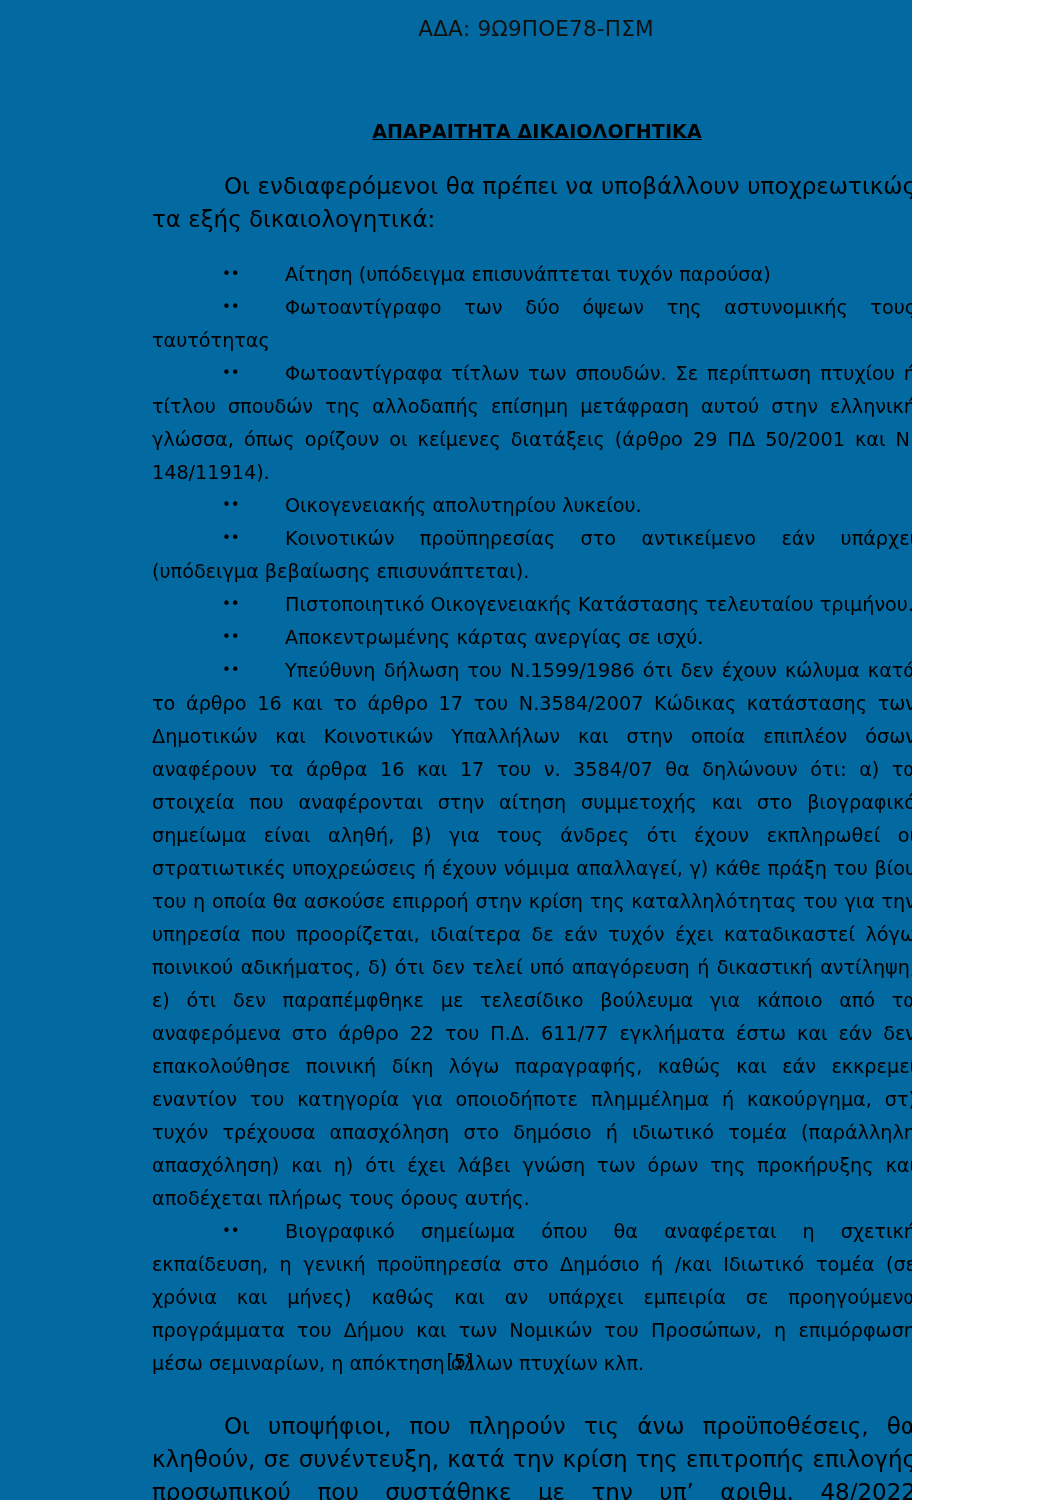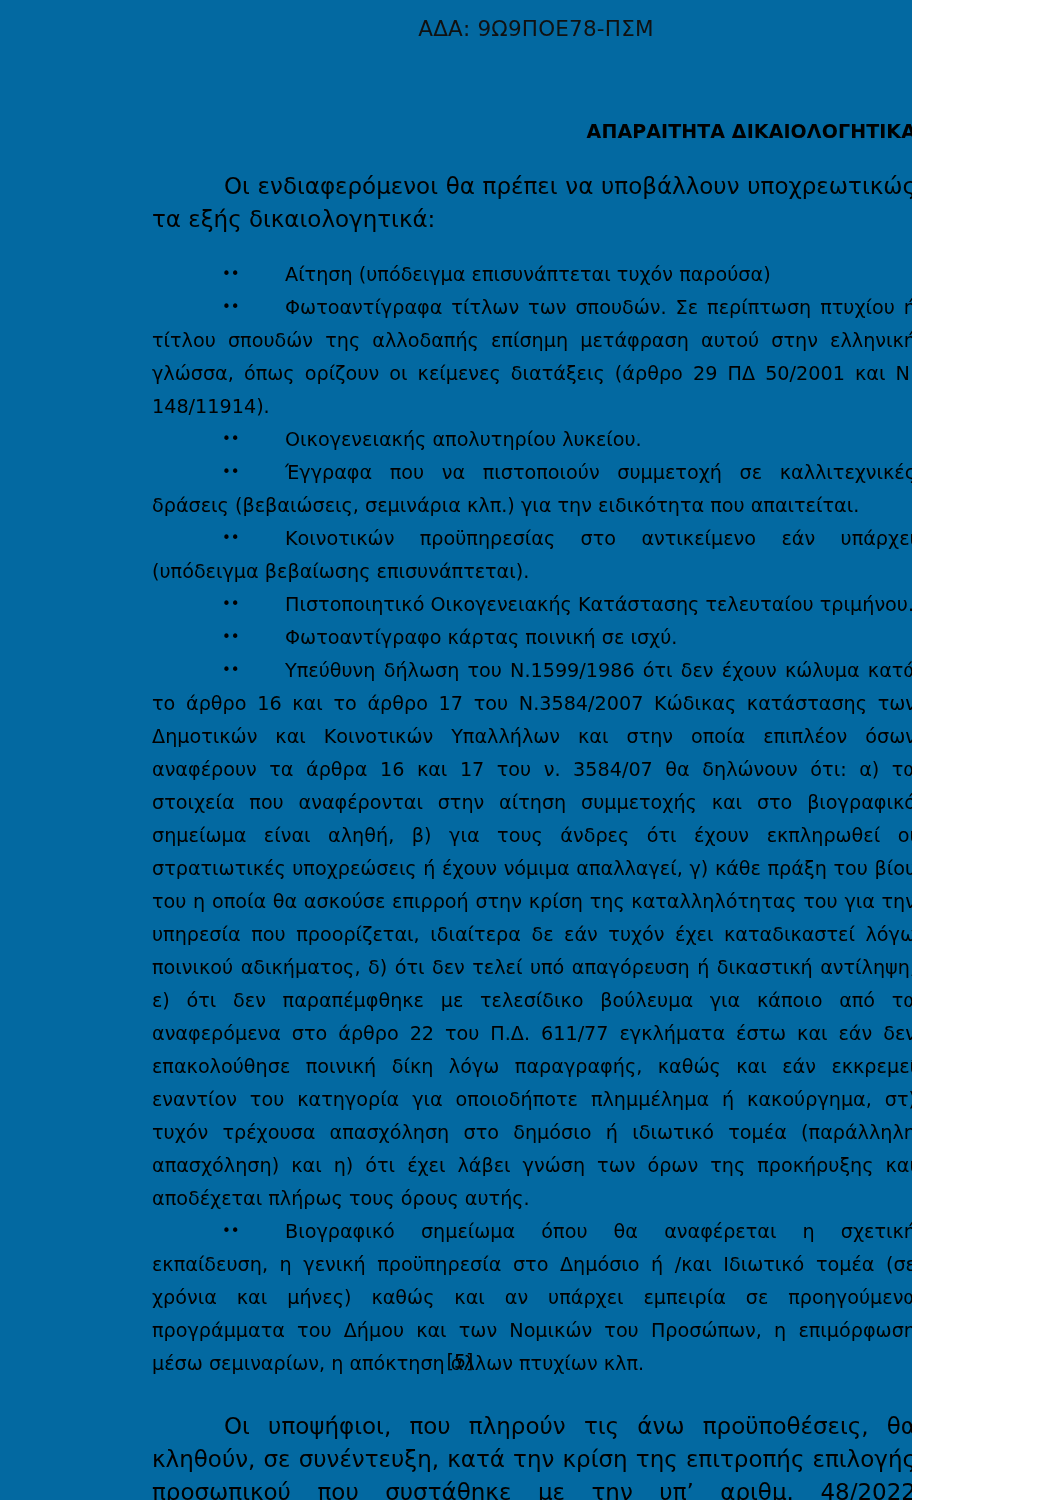--- a/index.html
+++ b/index.html
@@ -34,23 +34,24 @@
     white-space: nowrap;
   }
   
   .content {
     position: absolute;
     left: 152px;
     top: 120px;
     width: 764px;
   }
   .doc-title {
-    text-align: right;
+    text-align: center;
     font-weight: bold;
     font-size: 19px;
+    text-decoration: underline;
     letter-spacing: 0.1px;
     margin: 0 0 28px 0;
     padding-left: 6px;
   }
   p.para {
     margin: 0;
     font-size: 23px;
     line-height: 33px;
     text-align: justify;
     text-justify: inter-word;
@@ -104,43 +105,43 @@
     <div class="doc-title">ΑΠΑΡΑΙΤΗΤΑ ΔΙΚΑΙΟΛΟΓΗΤΙΚΑ</div>
 
     <p class="para indent">Οι ενδιαφερόμενοι θα πρέπει να υποβάλλουν υποχρεωτικώς τα εξής δικαιολογητικά:</p>
 
     <div class="gap-medium"></div>
 
     <p class="bullet-item">
       <span class="bullet-marker">•</span><span>Αίτηση (υπόδειγμα επισυνάπτεται τυχόν παρούσα)</span>
     </p>
 
+    <p class="bullet-item">
+      <span class="bullet-marker">•</span><span>Φωτοαντίγραφο των δύο όψεων της αστυνομικής τους ταυτότητας</span>
+    </p>
 
     <p class="bullet-item">
       <span class="bullet-marker">•</span><span>Φωτοαντίγραφα τίτλων των σπουδών. Σε περίπτωση πτυχίου ή τίτλου σπουδών της αλλοδαπής επίσημη μετάφραση αυτού στην ελληνική γλώσσα, όπως ορίζουν οι κείμενες διατάξεις (άρθρο 29 ΠΔ 50/2001 και Ν. 148/11914).</span>
     </p>
 
     <p class="bullet-item">
       <span class="bullet-marker">•</span><span>Οικογενειακής απολυτηρίου λυκείου.</span>
     </p>
 
-    <p class="bullet-item">
-      <span class="bullet-marker">•</span><span>Έγγραφα που να πιστοποιούν συμμετοχή σε καλλιτεχνικές δράσεις (βεβαιώσεις, σεμινάρια κλπ.) για την ειδικότητα που απαιτείται.</span>
-    </p>
 
     <p class="bullet-item">
       <span class="bullet-marker">•</span><span>Κοινοτικών προϋπηρεσίας στο αντικείμενο εάν υπάρχει (υπόδειγμα βεβαίωσης επισυνάπτεται).</span>
     </p>
 
     <p class="bullet-item">
       <span class="bullet-marker">•</span><span>Πιστοποιητικό Οικογενειακής Κατάστασης τελευταίου τριμήνου.</span>
     </p>
 
     <p class="bullet-item">
-      <span class="bullet-marker">•</span><span>Φωτοαντίγραφο κάρτας ποινική σε ισχύ.</span>
+      <span class="bullet-marker">•</span><span>Αποκεντρωμένης κάρτας ανεργίας σε ισχύ.</span>
     </p>
 
     <p class="bullet-item">
       <span class="bullet-marker">•</span><span>Υπεύθυνη δήλωση του Ν.1599/1986 ότι δεν έχουν κώλυμα κατά το άρθρο 16 και το άρθρο 17 του Ν.3584/2007 Κώδικας κατάστασης των Δημοτικών και Κοινοτικών Υπαλλήλων και στην οποία επιπλέον όσων αναφέρουν τα άρθρα 16 και 17 του ν. 3584/07 θα δηλώνουν ότι: α) τα στοιχεία που αναφέρονται στην αίτηση συμμετοχής και στο βιογραφικό σημείωμα είναι αληθή, β) για τους άνδρες ότι έχουν εκπληρωθεί οι στρατιωτικές υποχρεώσεις ή έχουν νόμιμα απαλλαγεί, γ) κάθε πράξη του βίου του η οποία θα ασκούσε επιρροή στην κρίση της καταλληλότητας του για την υπηρεσία που προορίζεται, ιδιαίτερα δε εάν τυχόν έχει καταδικαστεί λόγω ποινικού αδικήματος, δ) ότι δεν τελεί υπό απαγόρευση ή δικαστική αντίληψη, ε) ότι δεν παραπέμφθηκε με τελεσίδικο βούλευμα για κάποιο από τα αναφερόμενα στο άρθρο 22 του Π.Δ. 611/77 εγκλήματα έστω και εάν δεν επακολούθησε ποινική δίκη λόγω παραγραφής, καθώς και εάν εκκρεμεί εναντίον του κατηγορία για οποιοδήποτε πλημμέλημα ή κακούργημα, στ) τυχόν τρέχουσα απασχόληση στο δημόσιο ή ιδιωτικό τομέα (παράλληλη απασχόληση) και η) ότι έχει λάβει γνώση των όρων της προκήρυξης και αποδέχεται πλήρως τους όρους αυτής.</span>
     </p>
 
     <p class="bullet-item">
       <span class="bullet-marker">•</span><span>Βιογραφικό σημείωμα όπου θα αναφέρεται η σχετική εκπαίδευση, η γενική προϋπηρεσία στο Δημόσιο ή /και Ιδιωτικό τομέα (σε χρόνια και μήνες) καθώς και αν υπάρχει εμπειρία σε προηγούμενα προγράμματα του Δήμου και των Νομικών του Προσώπων, η επιμόρφωση μέσω σεμιναρίων, η απόκτηση άλλων πτυχίων κλπ.</span>
     </p>
 

